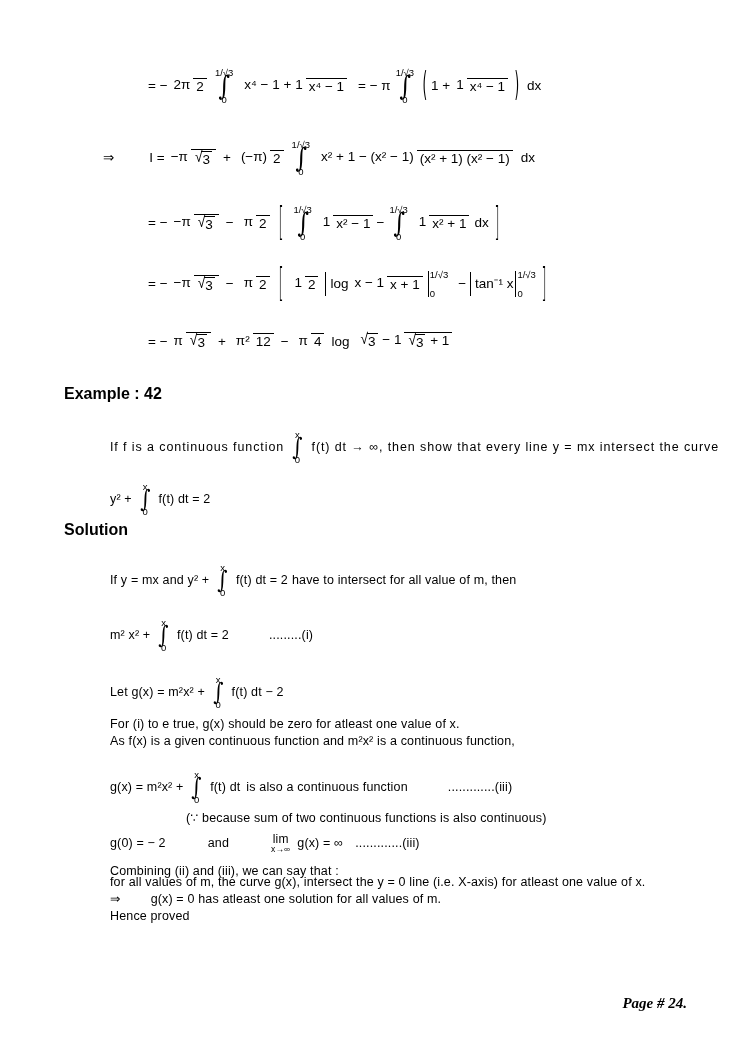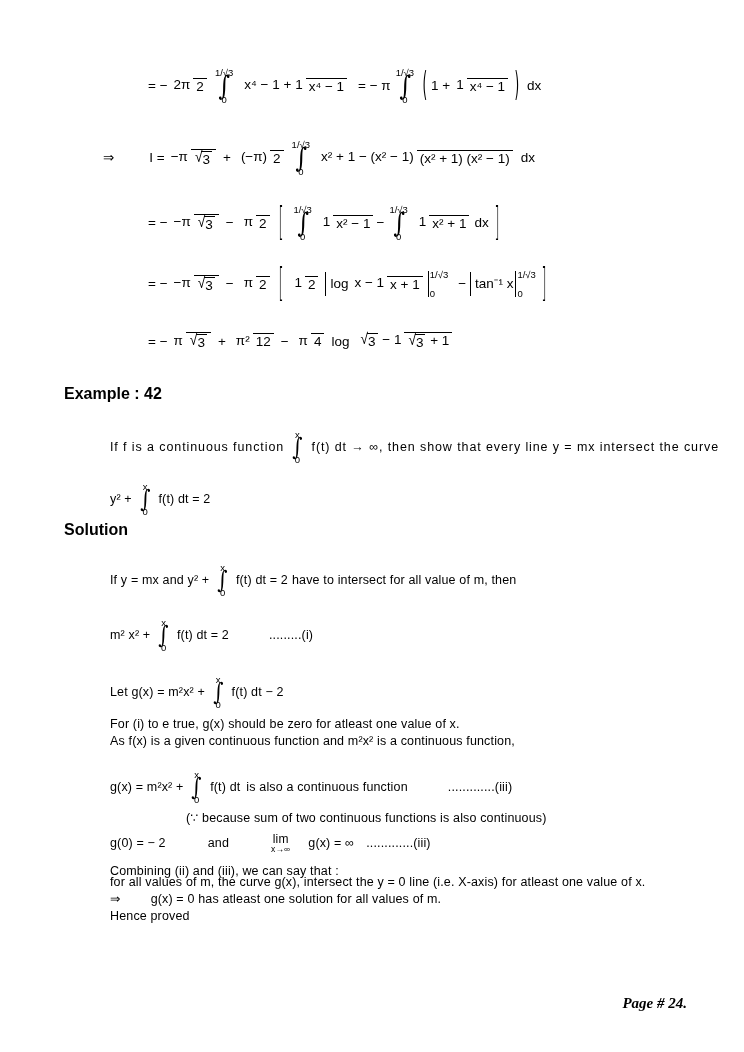--- a/index.html
+++ b/index.html
@@ -409,21 +409,21 @@
 
   <div class="abs bodytext" style="left:186px; top:810px;">(∵ because sum of two continuous functions is also continuous)</div>
 
   <div class="abs bodytext mrow" style="left:110px; top:833px;align-items:center;">
     <span>g(0) = − 2</span>
     <span style="margin-left:42px;">and</span>
     <span class="lim-op" style="margin-left:42px;">
       <span class="lmain">lim</span>
       <span class="lunder">x→∞</span>
     </span>
-    <span style="margin-left:15px;">g(x) = ∞</span>
+    <span style="margin-left:4px;">g(x) = ∞</span>
     <span style="margin-left:12px;">.............(iii)</span>
   </div>
 
   <div class="abs bodytext" style="left:110px; top:864px;">Combining (ii) and (iii), we can say that :</div>
 
   <div class="abs bodytext" style="left:110px; top:875px;">for all values of m, the curve g(x), intersect the y = 0 line (i.e. X-axis) for atleast one value of x.</div>
 
   <div class="abs bodytext mrow" style="left:110px; top:893px;">
     <span>⇒</span>
     <span style="margin-left:30px;">g(x) = 0 has atleast one solution for all values of m.</span>

